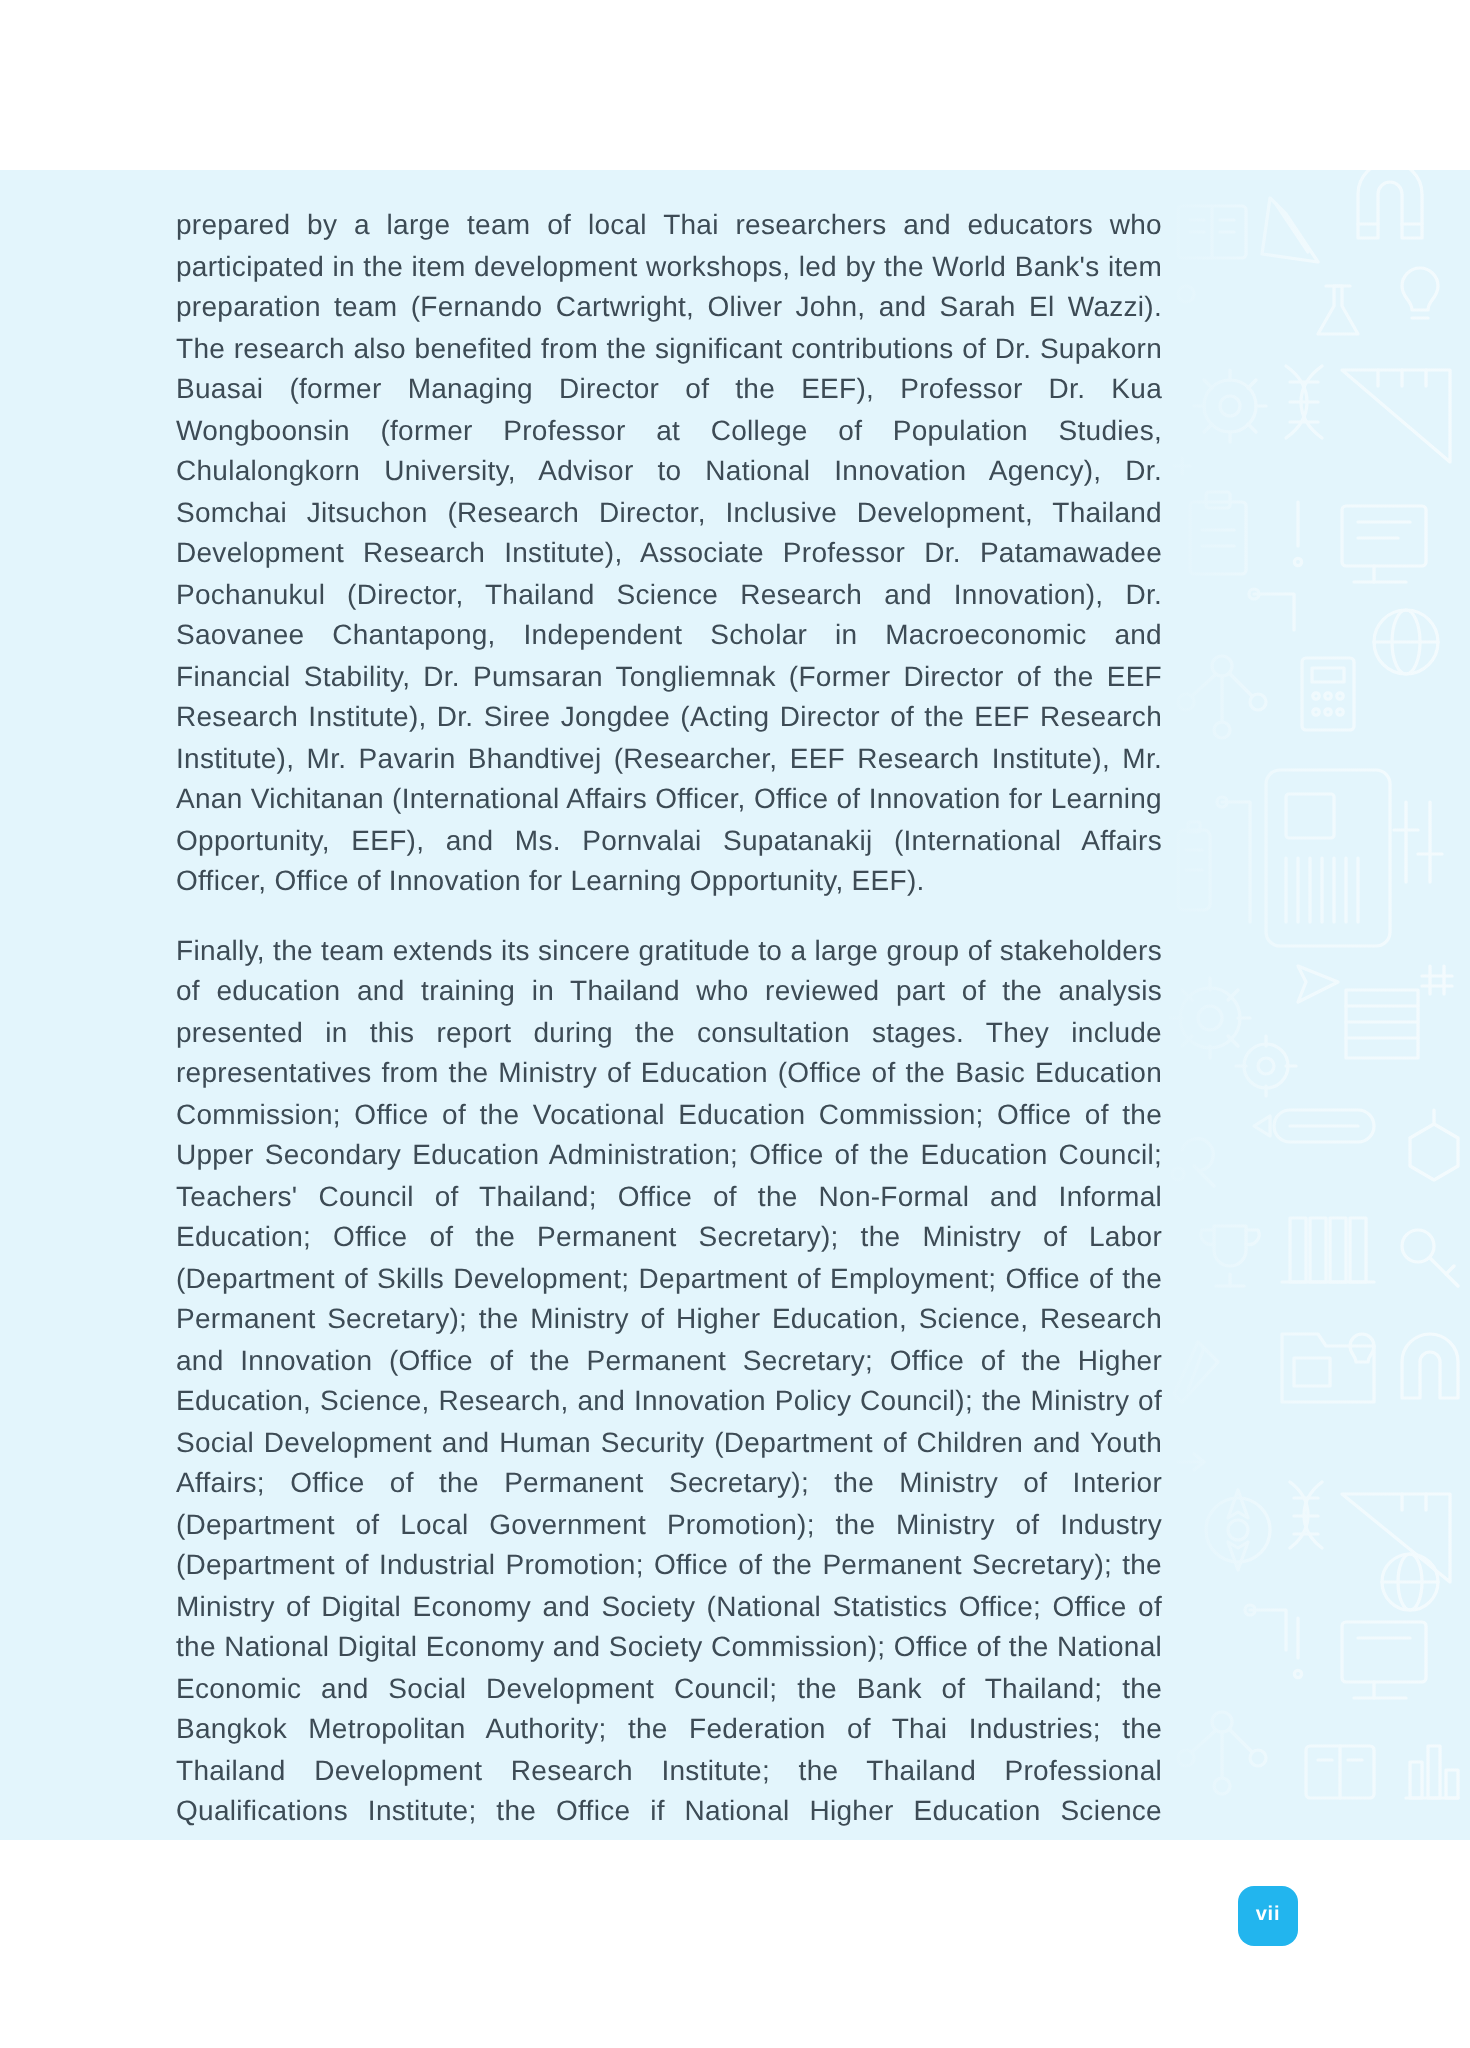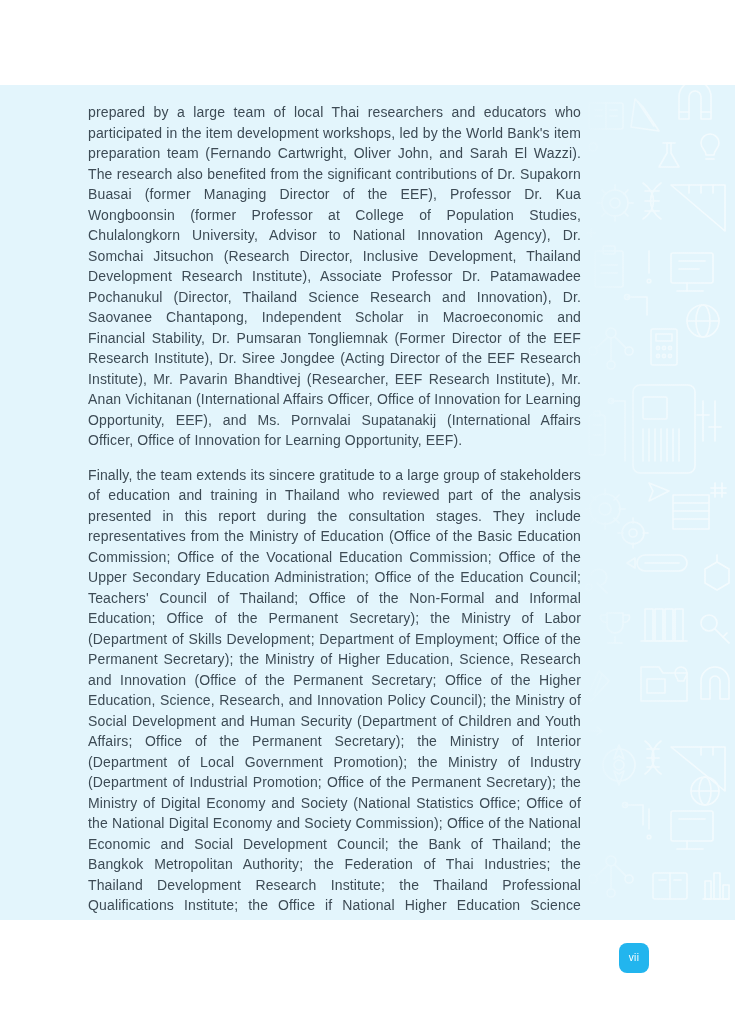--- a/index.html
+++ b/index.html
@@ -95,21 +95,21 @@
     height: 30px;
     border-radius: 8px;
     background: #22b5ee;
     display: flex;
     align-items: center;
     justify-content: center;
   }
   #page-badge .num {
     color: #ffffff;
     font-size: 10px;
-    font-weight: normal;
+    font-weight: bold;
     letter-spacing: 0.04em;
     line-height: 1;
   }
 </style>
 </head>
 <body>
 
 <div id="page">
 
   <div id="content-panel">

